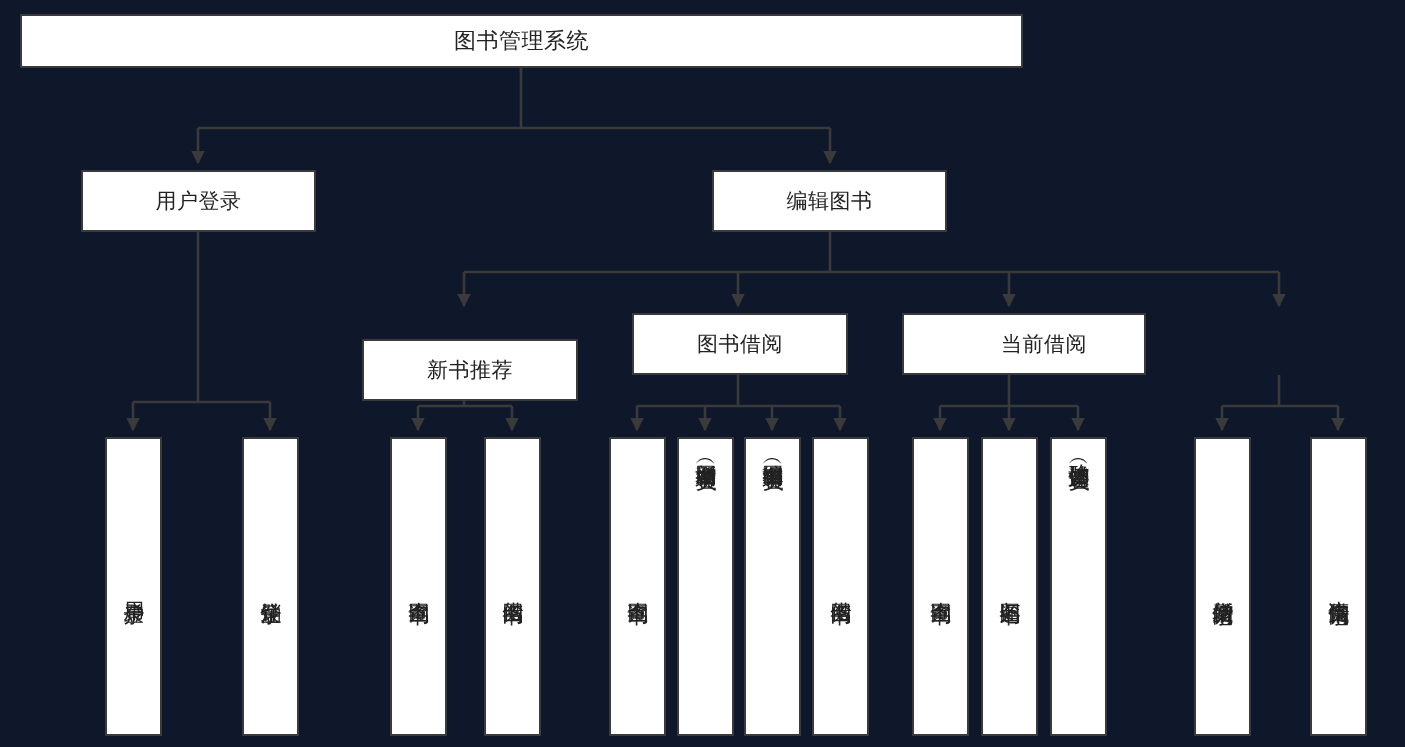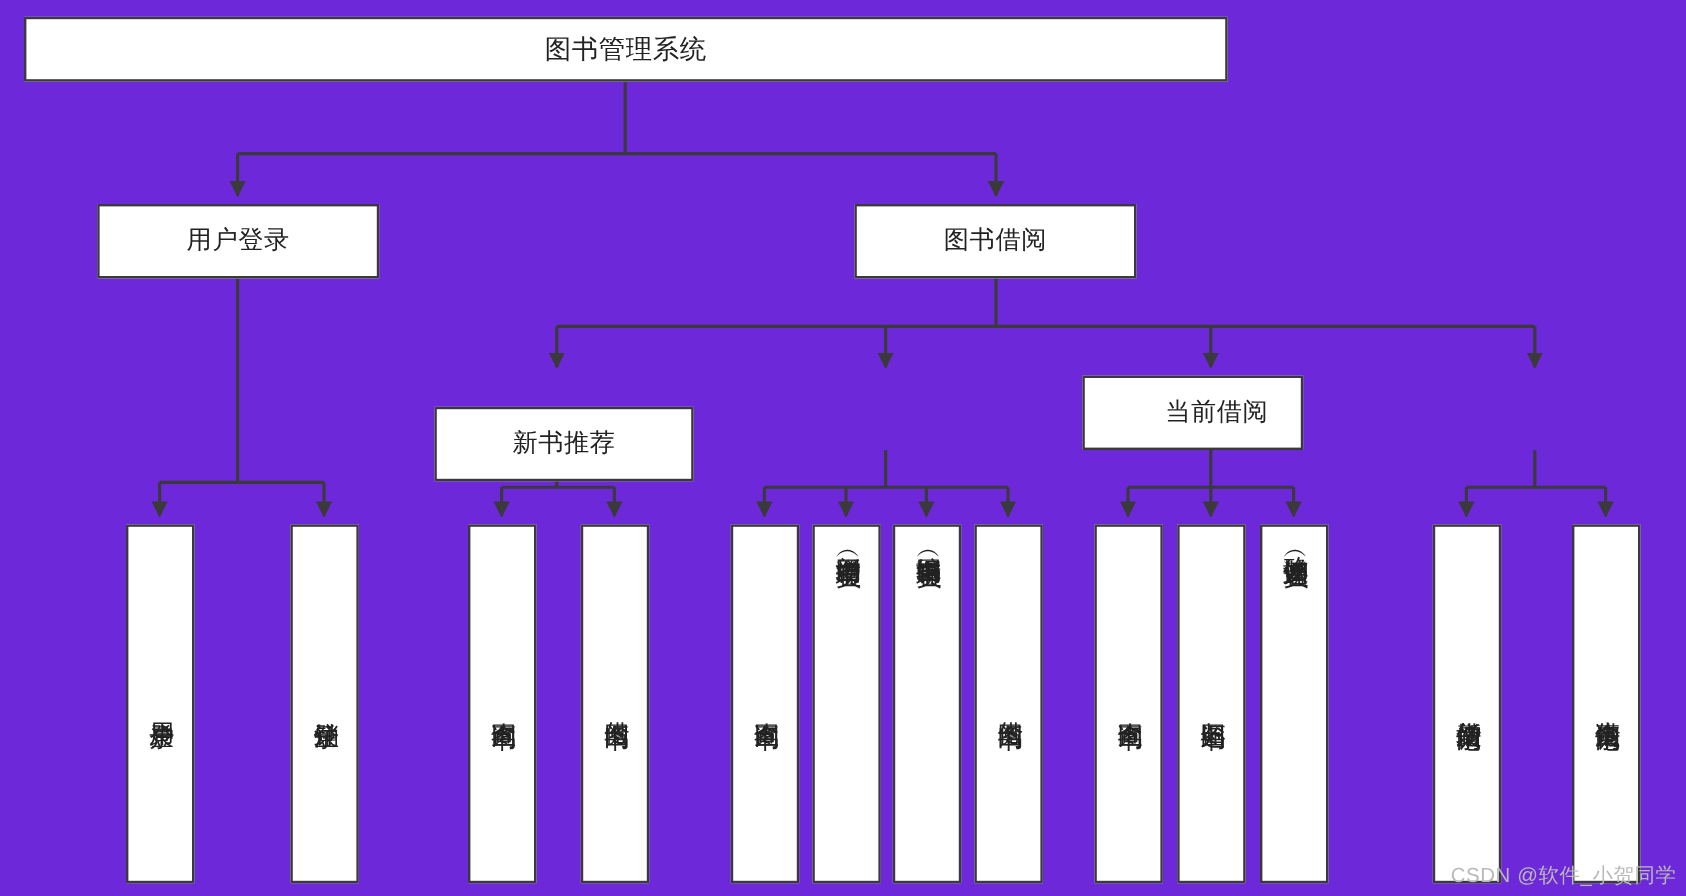--- a/index.html
+++ b/index.html
@@ -8,21 +8,21 @@
     padding: 0;
     background: #ffffff;
   }
   body {
     font-family: "Liberation Sans", "DejaVu Sans", sans-serif;
   }
   #diagram-root {
     position: relative;
     width: 1405px;
     height: 747px;
-    background: #6d28d9;
+    background: #0f172a;
     overflow: hidden;
   }
   
   #connector-layer {
     position: absolute;
     left: 0;
     top: 0;
     width: 1405px;
     height: 747px;
     z-index: 1;
@@ -145,26 +145,27 @@
         <path d="M 1222 406 L 1222 430" marker-end="url(#arrow)"></path>
         <path d="M 1338 406 L 1338 430" marker-end="url(#arrow)"></path>
       </g>
     </g>
   </svg>
 
   <div class="node horizontal root" style="left:20px; top:14px; width:1003px; height:54px;">图书管理系统</div>
 
   <div class="node horizontal" style="left:81px; top:170px; width:235px; height:62px;">用户登录</div>
 
-  <div class="node horizontal" style="left:712px; top:170px; width:235px; height:62px;">图书借阅</div>
+  <div class="node horizontal" style="left:712px; top:170px; width:235px; height:62px;">编辑图书</div>
 
   <div class="node horizontal" style="left:362px; top:313px; width:216px; height:62px;margin-top:26px;">新书推荐</div>
 
-
-  <div class="node horizontal" style="left:902px; top:313px; width:184px; height:62px;padding-left:40px;">当前借阅</div>
+  <div class="node horizontal" style="left:632px; top:313px; width:216px; height:62px;">图书借阅</div>
+
+  <div class="node horizontal" style="left:902px; top:313px; width:244px; height:62px;padding-left:40px;">当前借阅</div>
 
 
   <div class="node vertical centered" style="left:105px; top:437px; width:57px; height:299px;">
     <span class="vlabel">用户登录</span>
   </div>
 
   <div class="node vertical centered" style="left:242px; top:437px; width:57px; height:299px;">
     <span class="vlabel">注销登录</span>
   </div>
 
@@ -205,15 +206,14 @@
   </div>
 
   <div class="node vertical centered" style="left:1194px; top:437px; width:57px; height:299px;">
     <span class="vlabel">新增借阅记录</span>
   </div>
 
   <div class="node vertical centered" style="left:1310px; top:437px; width:57px; height:299px;">
     <span class="vlabel">查询借阅记录</span>
   </div>
 
-  <div id="watermark">CSDN @软件_小贺同学</div>
 
 </div>
 
 </body></html>

